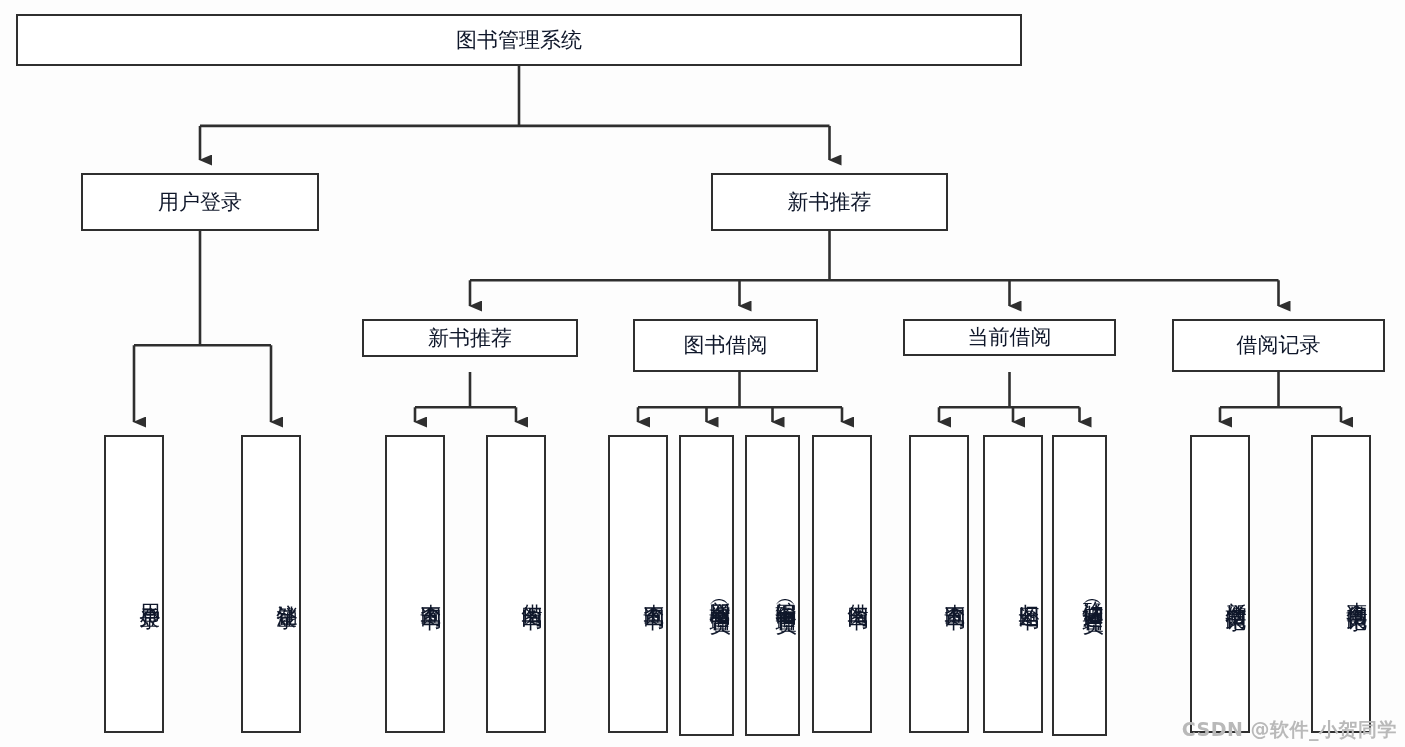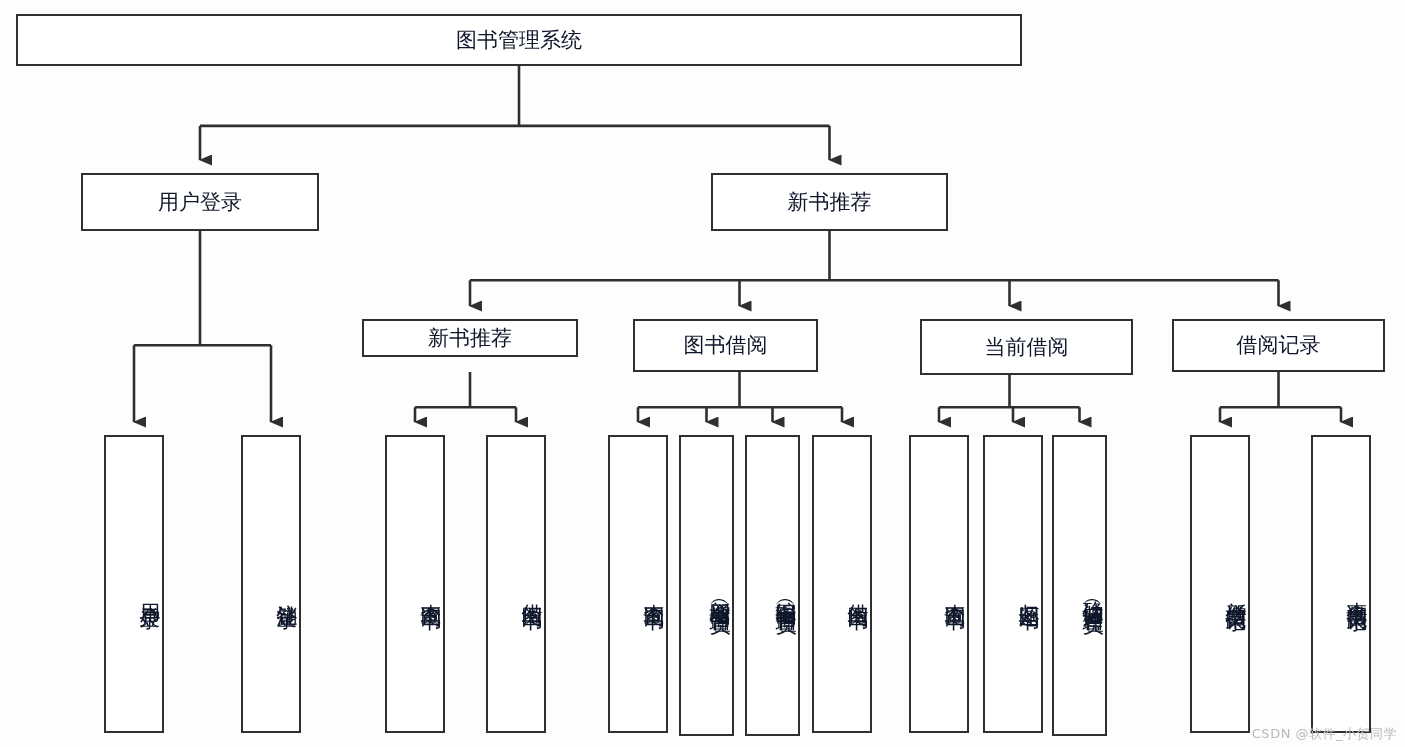--- a/index.html
+++ b/index.html
@@ -55,26 +55,27 @@
   .node .label {
     display: block;
   }
   .node.vertical .label {
     white-space: nowrap;
   }
   #watermark {
     position: absolute;
     right: 8px;
     bottom: 4px;
-    font-size: 13px;
+    font-size: 19px;
     color: #b9b9b9;
     letter-spacing: 0.5px;
     z-index: 5;
     white-space: nowrap;
     font-family: "DejaVu Sans", "Liberation Sans", sans-serif;
+    font-weight: bold;
   }
 </style>
 </head>
 <body>
 
 <div id="diagram-root">
 
   <svg id="wires" viewBox="0 0 1405 747" xmlns="http://www.w3.org/2000/svg">
     <defs>
       <marker id="arrowhead" markerWidth="11" markerHeight="13" refX="5.5" refY="12" orient="auto" markerUnits="userSpaceOnUse">
@@ -127,21 +128,21 @@
       </div>
       <div class="node horizontal" style="left: 711px; top: 173px; width: 237px; height: 58px;">
         <span class="label">新书推荐</span>
       </div>
       <div class="node horizontal" style="left: 362px; top: 319px; width: 216px; height: 38px;">
         <span class="label">新书推荐</span>
       </div>
       <div class="node horizontal" style="left: 633px; top: 319px; width: 185px; height: 53px;">
         <span class="label">图书借阅</span>
       </div>
-      <div class="node horizontal" style="left: 903px; top: 319px; width: 213px; height: 56px; margin-left: 17px;">
+      <div class="node horizontal" style="left: 903px; top: 319px; width: 213px; height: 37px;">
         <span class="label">当前借阅</span>
       </div>
       <div class="node horizontal" style="left: 1172px; top: 319px; width: 213px; height: 53px; align-items: center;">
         <span class="label">借阅记录</span>
       </div>
       <div class="node vertical" style="left: 104px; top: 435px; width: 60px; height: 298px;">
         <span class="label">用户登录</span>
       </div>
       <div class="node vertical" style="left: 241px; top: 435px; width: 60px; height: 298px;">
         <span class="label">注销登录</span>

